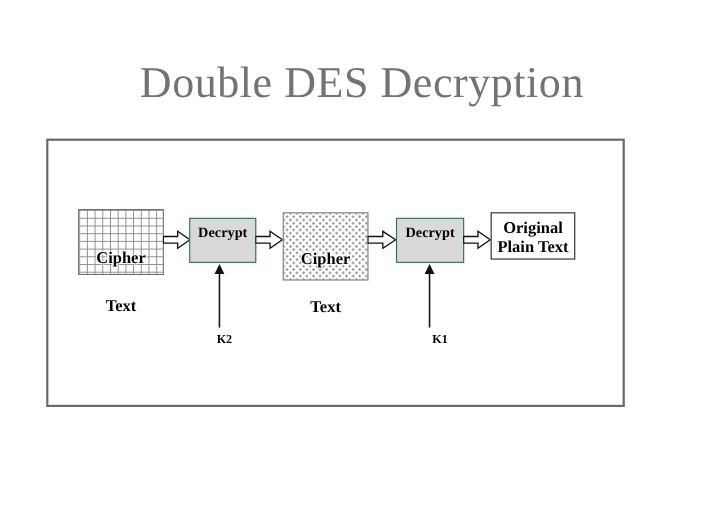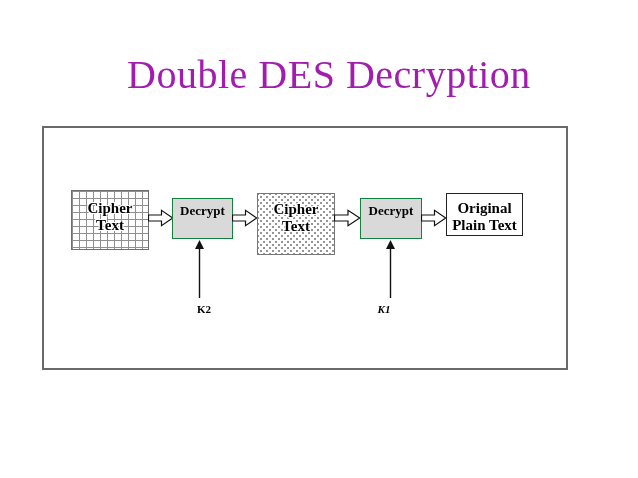--- a/index.html
+++ b/index.html
@@ -15,21 +15,21 @@
   
   .slide-title {
     position: absolute;
     left: 20px;
     top: 52px;
     width: 618px;
     text-align: center;
     font-size: 40px;
     line-height: 46px;
     font-weight: 400;
-    color: #a21caf;
+    color: #737373;
     letter-spacing: 0.5px;
     white-space: nowrap;
   }
 
   
   .diagram-frame {
     position: absolute;
     left: 42px;
     top: 126px;
     width: 522px;
@@ -98,20 +98,21 @@
     line-height: 17px;
     padding-top: 6px;
   }
 
   
   .halo .line {
     text-shadow:
       -1px -1px 0 #fff, 1px -1px 0 #fff,
       -1px 1px 0 #fff, 1px 1px 0 #fff,
       0 0 2px #fff;
+    margin-top: 27px;
   }
 
   .block-arrow { position: absolute; top: 209px; }
   .arrow-1 { left: 148px; }
   .arrow-2 { left: 232px; }
   .arrow-3 { left: 334px; }
   .arrow-4 { left: 421px; }
 
   .key-arrow { position: absolute; top: 240px; }
   .key-arrow-1 { left: 193px; }
@@ -121,21 +122,21 @@
     position: absolute;
     top: 300px;
     font-size: 11px;
     line-height: 18px;
     font-weight: 700;
     color: #000000;
     transform: translateX(-50%);
     white-space: nowrap;
   }
   .key-label-k2 { left: 204px; }
-  .key-label-k1 { left: 384px; font-style: italic; }
+  .key-label-k1 { left: 400px; }
 </style>
 </head>
 <body>
 
 <div id="slide">
 
   <div class="slide-title">Double DES Decryption</div>
 
   <div class="diagram-frame"></div>
 

